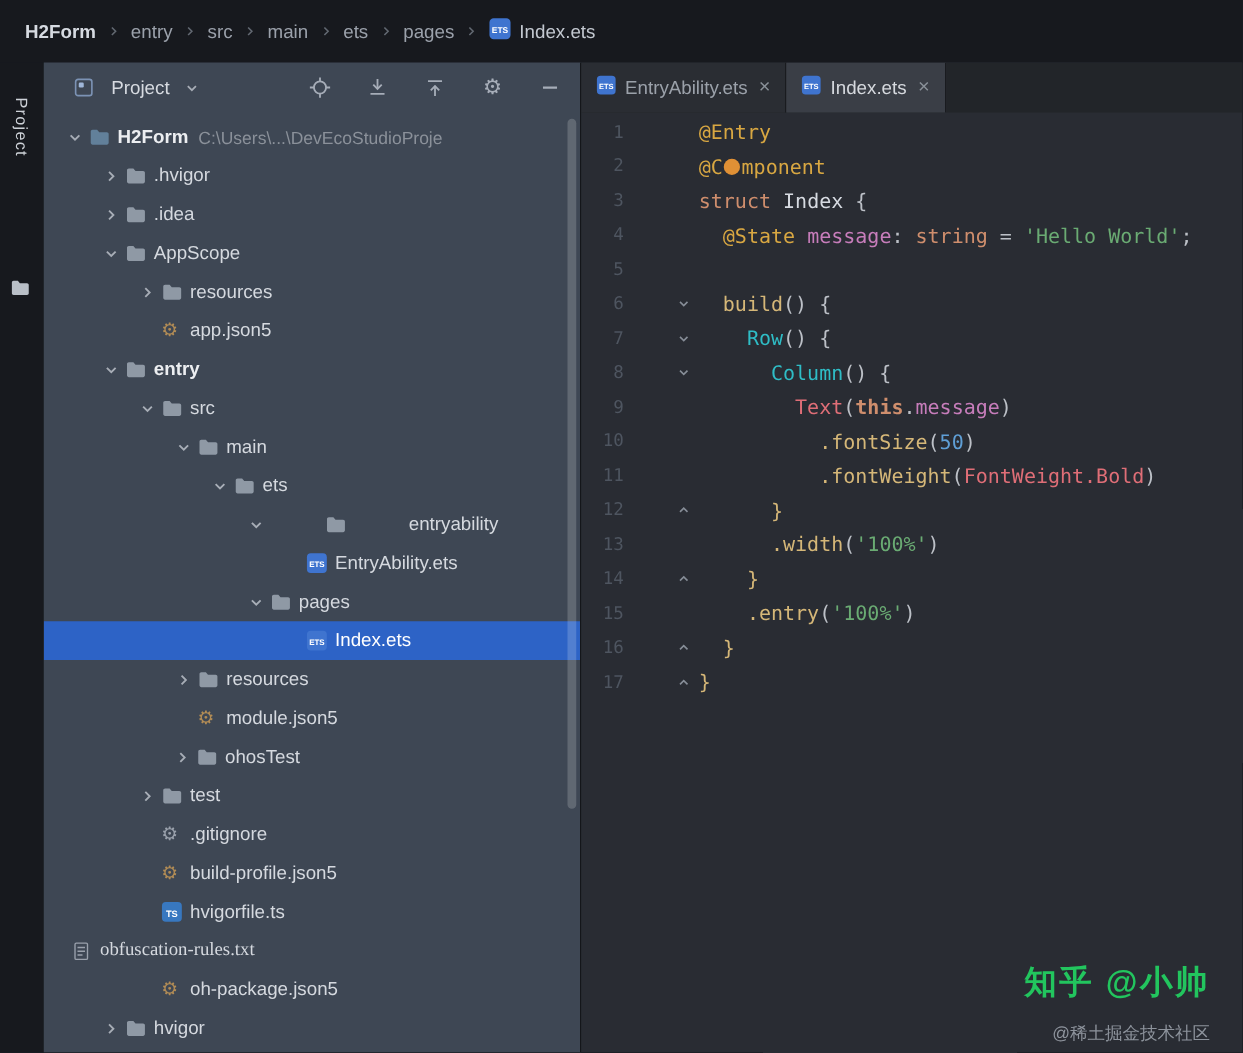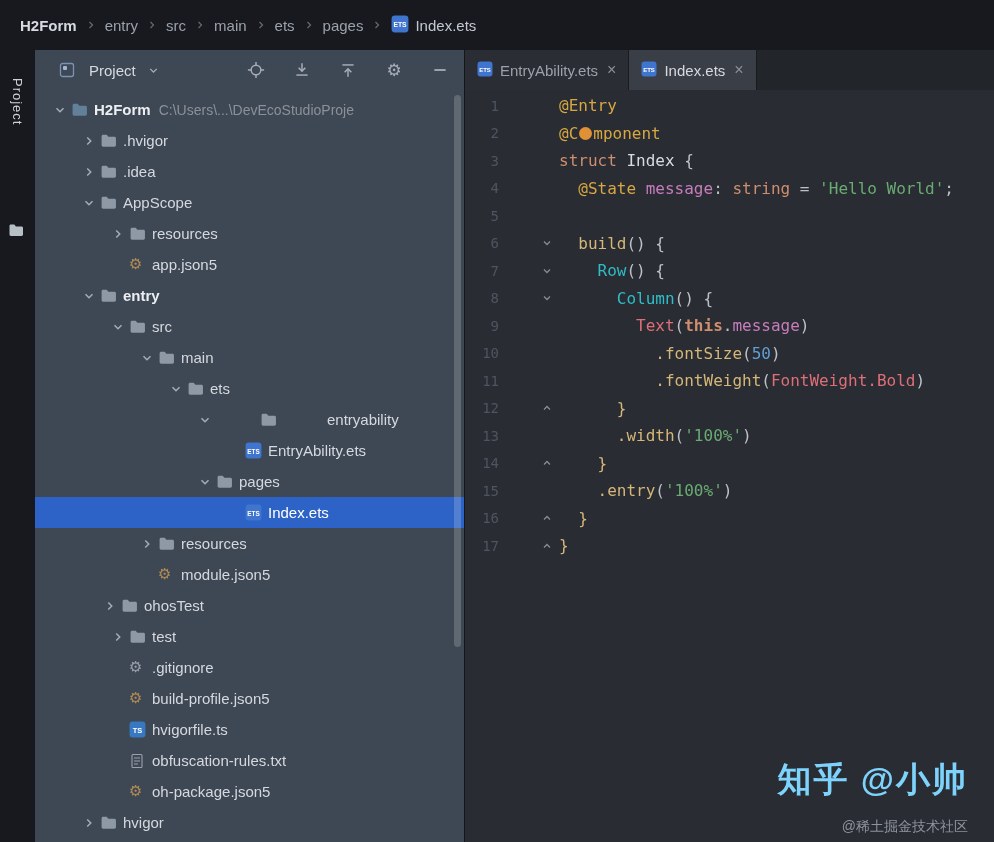--- a/index.html
+++ b/index.html
@@ -62,21 +62,21 @@
   .seg-str{color:#6aab73}
   .seg-fn{color:#d5b778}
   .seg-comp{color:#2fbdc6}
   .seg-textc{color:#df6e77}
   .seg-num{color:#5f9fd6}
   .seg-brace{color:#d5b778}
   .seg-pun{color:#bcc0c7}
   .dot{display:inline-block;width:13px;height:13px;border-radius:50%;background:#e09035;vertical-align:-1px;margin:0 1px}
 
   .watermark{position:absolute;right:26px;bottom:6px;text-align:right;pointer-events:none}
-  .wm1{font-size:34px;font-weight:600;color:#7dd3fc;letter-spacing:2px}
+  .wm1{font-size:26px;font-weight:600;color:#22c55e;letter-spacing:2px}
   .wm2{font-size:14px;color:#8d939c;margin-top:15px}
 </style>
 </head>
 <body>
 
 <div class="root">
 
   <div class="topbar" id="crumbs">
       <span class="crumb first">H2Form</span>
       <span class="sep">
@@ -362,21 +362,21 @@
             </span>
             <span class="lbl">resources</span>
           </div>
           <div class="trow" style="padding-left: 101px;">
             <span class="chev"></span>
             <span class="ticon">
               <span class="glyph" style="color:#b28c55;font-size:15px">⚙</span>
             </span>
             <span class="lbl">module.json5</span>
           </div>
-          <div class="trow" style="padding-left: 64px;">
+          <div class="trow" style="padding-left: 100px;">
             <span class="chev">
               <svg width="14" height="14" viewBox="0 0 16 16">
                 <path d="M6 4l4 4-4 4" fill="none" stroke="#a7adb6" stroke-width="1.7"></path>
               </svg>
             </span>
             <span class="ticon">
               <svg width="17" height="17" viewBox="0 0 16 16">
                 <path d="M1.5 4c0-.8.6-1.4 1.4-1.4h3.4l1.6 1.9h5.7c.8 0 1.4.6 1.4 1.4v6.6c0 .8-.6 1.4-1.4 1.4H2.9c-.8 0-1.4-.6-1.4-1.4z" fill="#8f99a5"></path>
               </svg>
             </span>
@@ -412,21 +412,21 @@
           <div class="trow" style="padding-left: 72px;">
             <span class="chev"></span>
             <span class="ticon">
               <svg width="17" height="17" viewBox="0 0 16 16">
                 <rect x="0.5" y="0.5" width="15" height="15" rx="3" fill="#3878c0"></rect>
                 <text x="8" y="11.5" font-size="7" font-weight="700" text-anchor="middle" fill="#fff" font-family="Liberation Sans,sans-serif">TS</text>
               </svg>
             </span>
             <span class="lbl">hvigorfile.ts</span>
           </div>
-          <div class="trow" style="padding-left: 72px;">
+          <div class="trow" style=" font-family: Liberation Serif, serif;">
             <span class="chev"></span>
             <span class="ticon">
               <svg width="16" height="16" viewBox="0 0 16 16">
                 <rect x="3" y="1.5" width="10" height="13" rx="1" fill="none" stroke="#9aa1ac" stroke-width="1.1"></rect>
                 <path d="M5 5h6M5 8h6M5 11h4" stroke="#9aa1ac" stroke-width="1.1"></path>
               </svg>
             </span>
             <span class="lbl">obfuscation-rules.txt</span>
           </div>
           <div class="trow" style="padding-left: 72px;">

